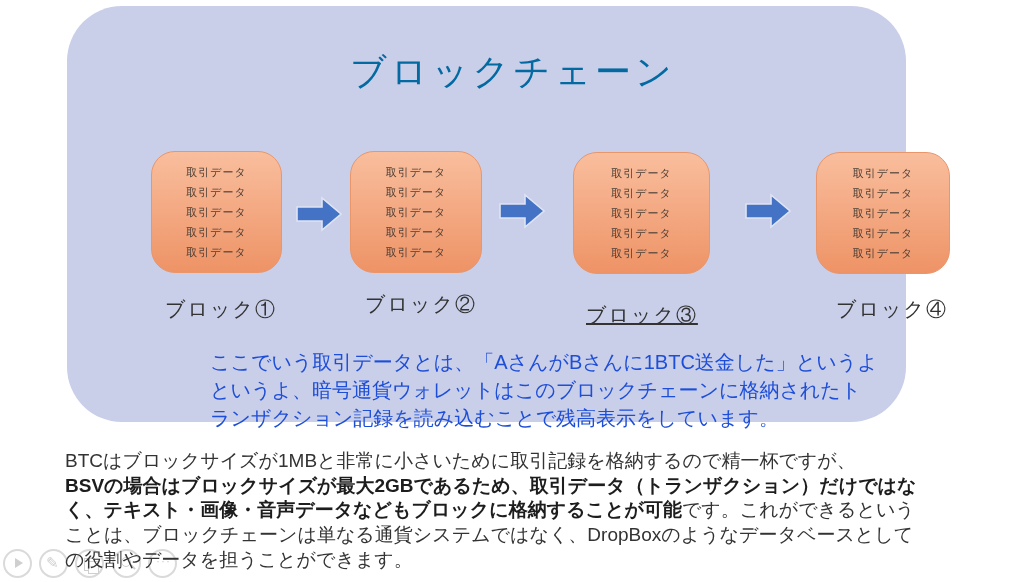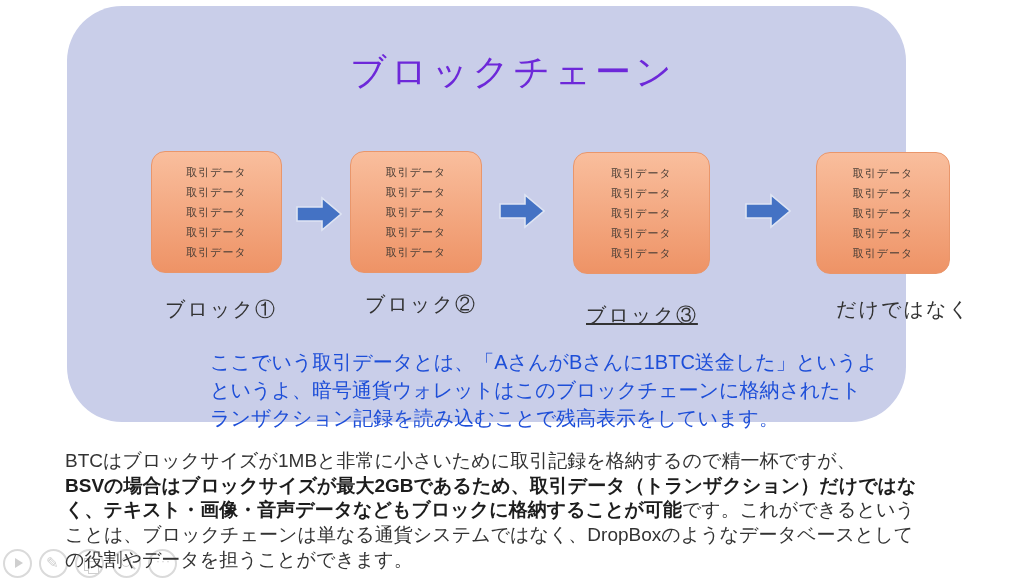--- a/index.html
+++ b/index.html
@@ -11,28 +11,28 @@
 
   
   .panel{
     position:absolute;left:67px;top:6px;width:839px;height:416px;
     background:#C9CEE9;border-radius:55px;
   }
 
   .title{
     position:absolute;left:283px;top:42px;
     font-family:"DejaVu Serif","Liberation Serif",serif;
-    font-size:36px;letter-spacing:4px;color:#6d28d9;white-space:nowrap;
+    font-size:36px;letter-spacing:4px;color:#0369a1;white-space:nowrap;
   }
 
   
   .block{
     position:absolute;width:131px;height:122px;box-sizing:border-box;
     background:linear-gradient(180deg,#F9BE9D 0%,#EE9366 100%);
-    border:1px solid #E9966B;border-radius:14px;
+    border:1px solid #E9966B;border-radius:24px;
     display:flex;flex-direction:column;justify-content:space-evenly;
     padding:6px 0;
   }
   .block .row{
     display:block;text-align:center;font-size:11px;letter-spacing:1px;
     color:#4A3E36;line-height:12px;
   }
   .b1{left:84px;top:145px;}
   .b2{left:283px;top:145px;width:132px;}
   .b3{left:506px;top:146px;width:137px;}
@@ -130,21 +130,21 @@
     <svg class="arrow a2" viewBox="0 0 46 36">
       <polygon points="1,11 26,11 26,2 45,18 26,34 26,25 1,25" fill="#4472C4" stroke="#DEE4F3" stroke-width="1.6"></polygon>
     </svg>
     <svg class="arrow a3" viewBox="0 0 46 36">
       <polygon points="1,11 26,11 26,2 45,18 26,34 26,25 1,25" fill="#4472C4" stroke="#DEE4F3" stroke-width="1.6"></polygon>
     </svg>
 
     <div class="blabel l1">ブロック①</div>
     <div class="blabel l2">ブロック②</div>
     <div class="blabel l3">ブロック③</div>
-    <div class="blabel l4">だけではなく</div>
+    <div class="blabel l4">ブロック④</div>
 
     <div class="note">
       <div>ここでいう取引データとは、「AさんがBさんに1BTC送金した」というよ</div>
       <div>というよ、暗号通貨ウォレットはこのブロックチェーンに格納されたト</div>
       <div>ランザクション記録を読み込むことで残高表示をしています。</div>
     </div>
   </div>
 
   <div class="toolbar">
     <div class="tb-btn tb-1">

